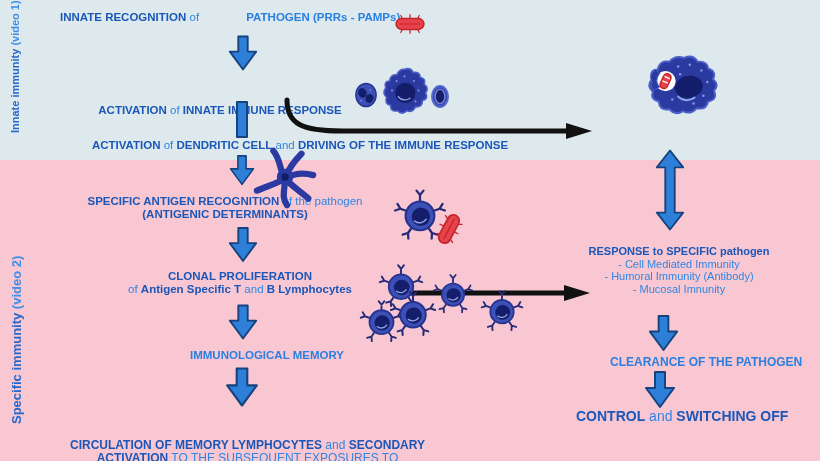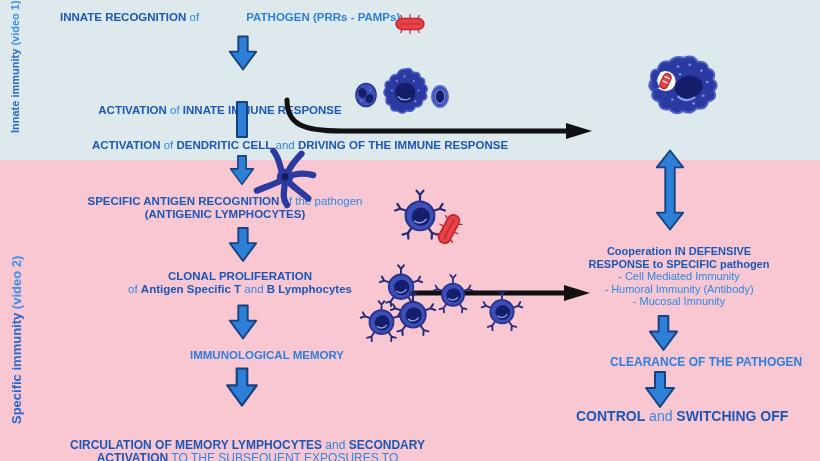--- a/index.html
+++ b/index.html
@@ -139,36 +139,35 @@
     <div class="tline"><span class="seg-strong">INNATE RECOGNITION</span><span class="seg-light"> of </span><span class="seg-accent">PATHOGEN (PRRs - PAMPs)</span></div>
   </div>
   <div class="step" style="left:60px;top:84px;width:320px;margin-top:20px;">
     <div class="tline"><span class="seg-strong">ACTIVATION</span><span class="seg-light"> of </span><span class="seg-strong">INNATE IMMUNE RESPONSE</span></div>
   </div>
   <div class="step" style="left:80px;top:139px;width:440px;">
     <div class="tline"><span class="seg-strong">ACTIVATION</span><span class="seg-light"> of </span><span class="seg-strong">DENDRITIC CELL</span><span class="seg-light"> and </span><span class="seg-strong">DRIVING OF THE IMMUNE  RESPONSE</span></div>
   </div>
   <div class="step" style="left:60px;top:195px;width:330px;">
     <div class="tline"><span class="seg-strong">SPECIFIC ANTIGEN RECOGNITION</span><span class="seg-light"> of the pathogen</span></div>
-    <div class="tline"><span class="seg-strong">(ANTIGENIC LYMPHOCYTES)</span></div>
+    <div class="tline"><span class="seg-strong">(ANTIGENIC DETERMINANTS)</span></div>
   </div>
   <div class="step" style="left:75px;top:270px;width:330px;">
     <div class="tline"><span class="seg-strong">CLONAL  PROLIFERATION</span></div>
     <div class="tline"><span class="seg-light">of </span><span class="seg-strong">Antigen Specific T</span><span class="seg-light"> and </span><span class="seg-strong">B Lymphocytes</span></div>
   </div>
   <div class="step" style="left:85px;top:349px;width:320px;">
     <div class="tline"><span class="seg-accent">IMMUNOLOGICAL MEMORY</span></div>
   </div>
   <div class="step" style="left:50px;top:411px;width:395px;font-size:12px;margin-top:28px;">
     <div class="tline"><span class="seg-strong">CIRCULATION OF MEMORY LYMPHOCYTES</span><span class="seg-light"> and </span><span class="seg-strong">SECONDARY</span></div>
     <div class="tline"><span class="seg-strong">ACTIVATION</span><span class="seg-light"> TO THE SUBSEQUENT EXPOSURES TO</span></div>
   </div>
 
   <div class="step" style="left:573px;top:245px;width:212px;font-size:11px;line-height:12.5px;">
-    <div class="tline"><span class="seg-strong">Cooperation IN DEFENSIVE</span></div>
     <div class="tline"><span class="seg-strong">RESPONSE to SPECIFIC pathogen</span></div>
     <div class="tline"><span class="seg-light">- Cell Mediated Immunity</span></div>
     <div class="tline"><span class="seg-light">- Humoral Immunity (Antibody)</span></div>
     <div class="tline"><span class="seg-light">- Mucosal Imnunity</span></div>
   </div>
   <div class="step" style="left:566px;top:356px;width:226px;font-size:12px;">
     <div class="tline"><span class="seg-accent">CLEARANCE OF THE PATHOGEN</span></div>
   </div>
   <div class="step" style="left:576px;top:410px;width:206px;font-size:14px;">
     <div class="tline"><span class="seg-strong">CONTROL</span><span class="seg-light"> and </span><span class="seg-strong">SWITCHING OFF</span></div>

